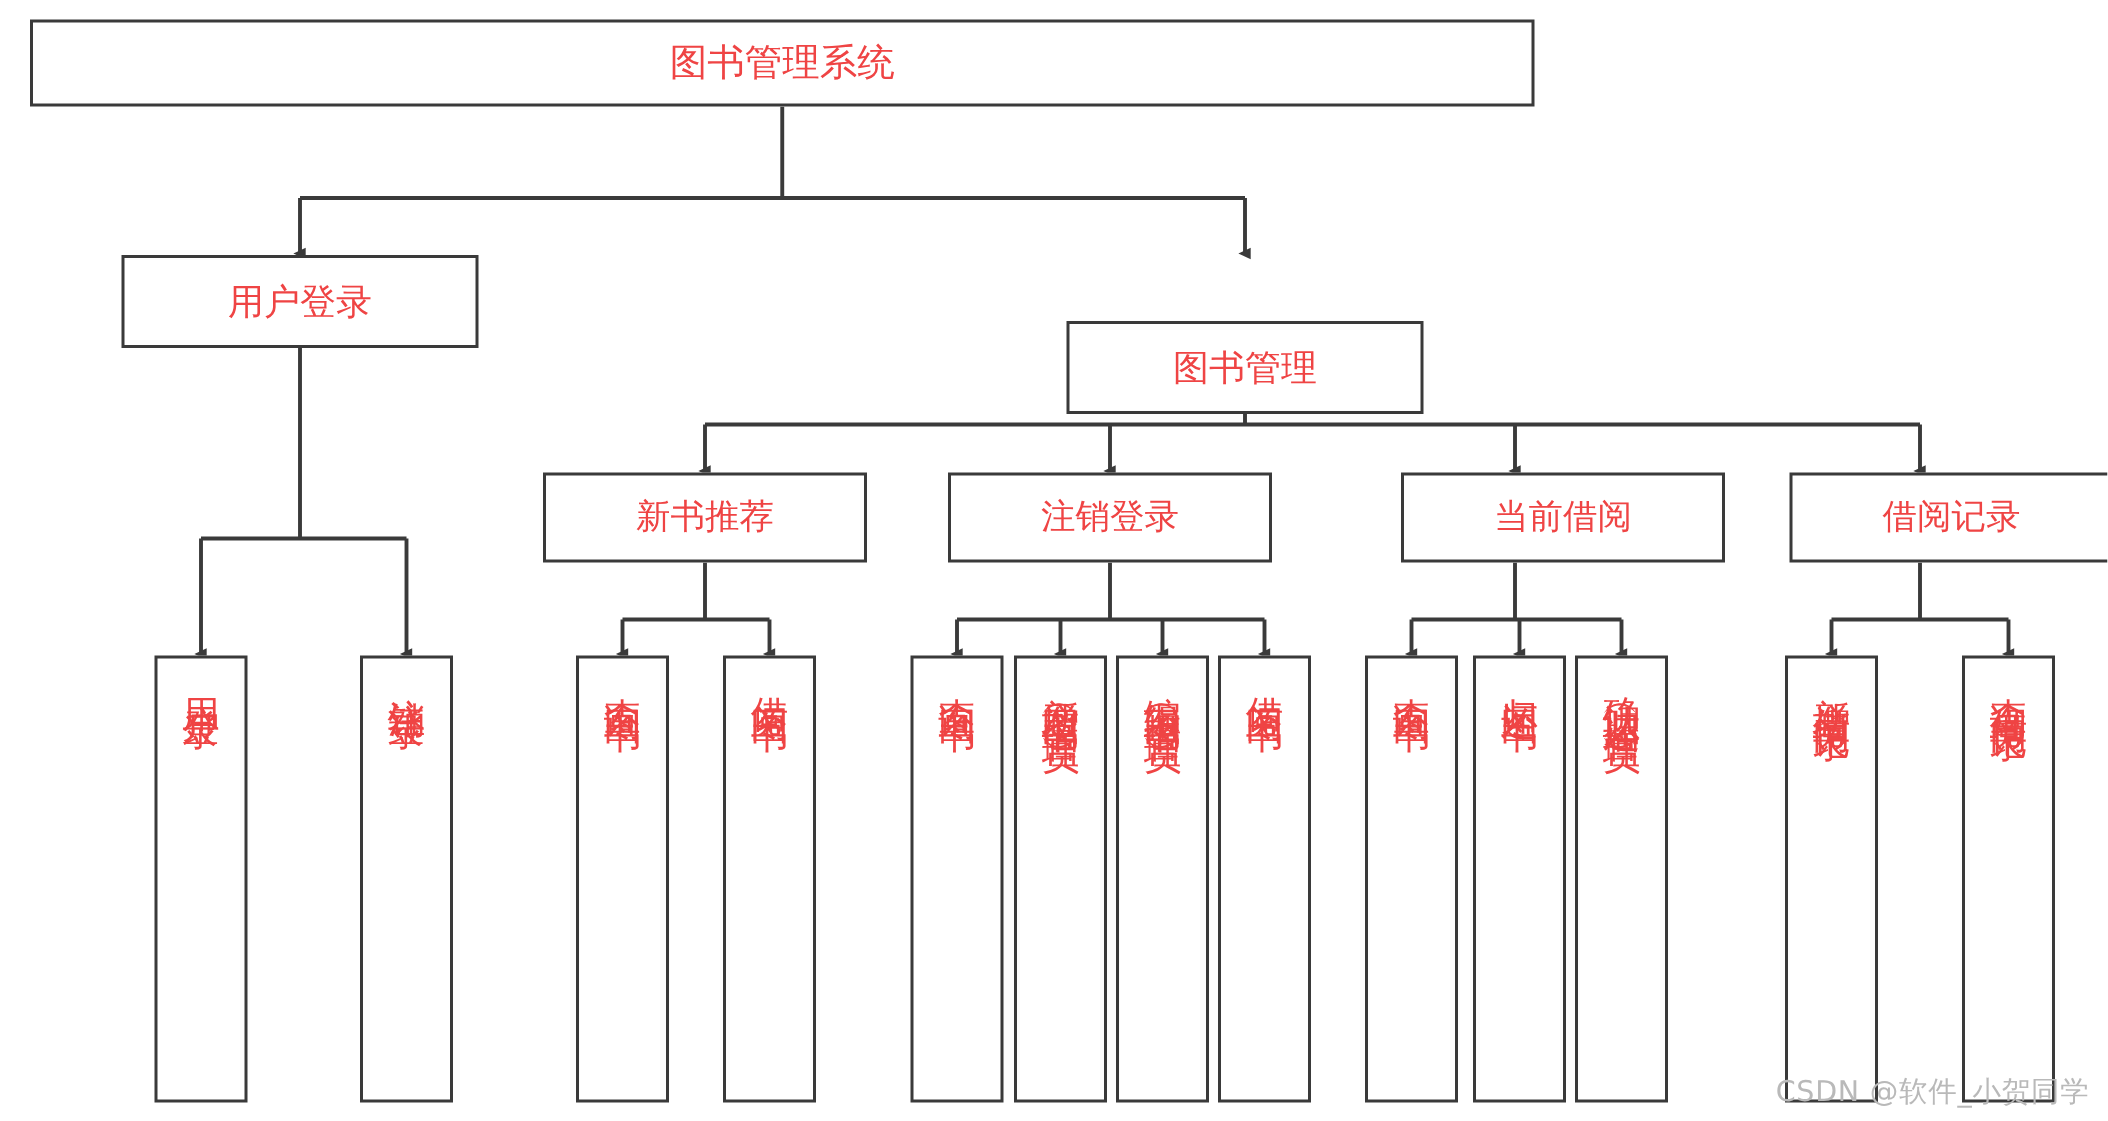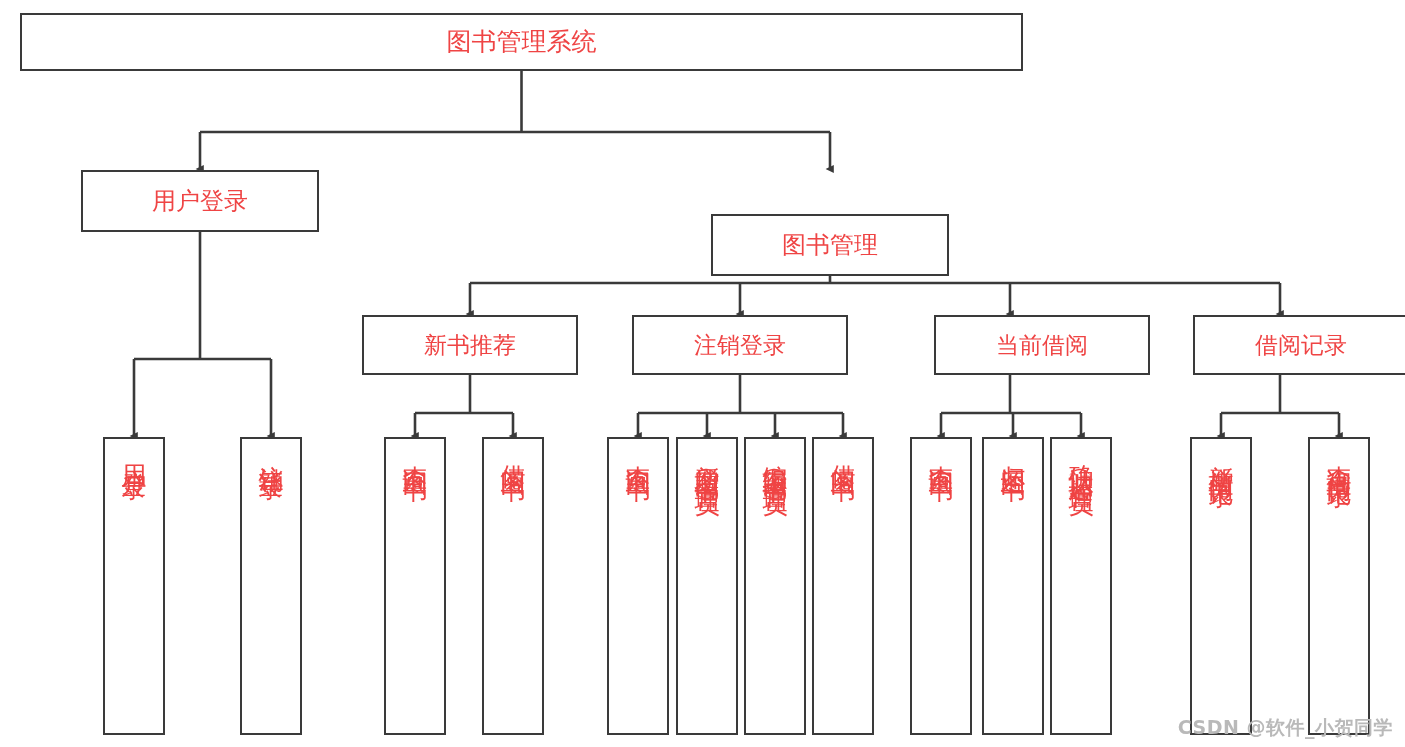--- a/index.html
+++ b/index.html
@@ -58,21 +58,20 @@
     white-space: nowrap;
   }
   #watermark {
     position: absolute;
     right: 12px;
     bottom: 6px;
     font-size: 19px;
     color: #b9b9b9;
     letter-spacing: 0.5px;
     white-space: nowrap;
-    font-weight: bold;
   }
 </style>
 </head>
 <body>
 
 <div id="canvas">
   <svg id="wires" viewBox="0 0 1405 747">
     <defs>
       <marker id="arrow" markerWidth="9" markerHeight="9" refX="4.5" refY="4.2" orient="auto" markerUnits="userSpaceOnUse">
         <path d="M0.6,0.4 L8.4,0.4 L4.5,8.6 Z" fill="#3a3a3a"></path>

